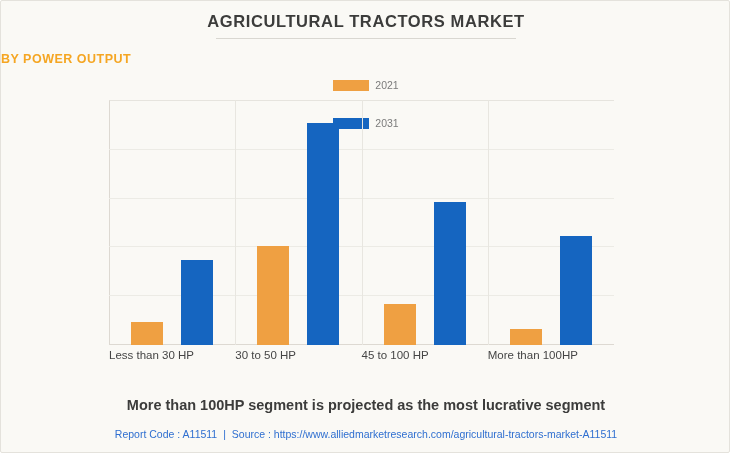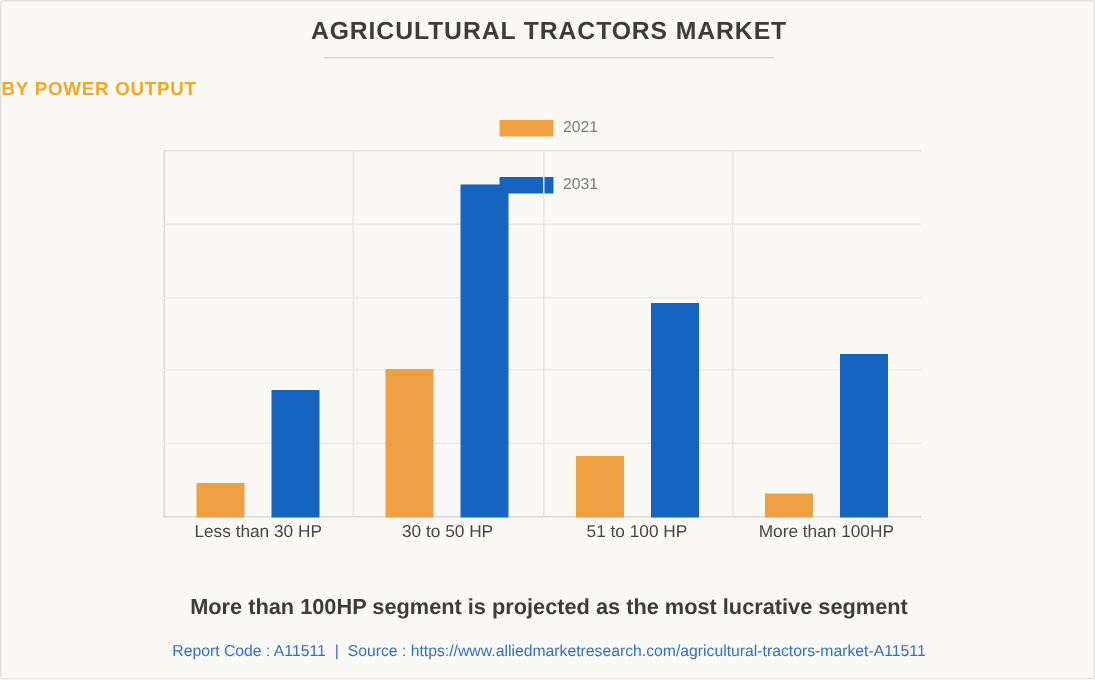--- a/index.html
+++ b/index.html
@@ -135,21 +135,21 @@
   
   .cat-labels {
     position: absolute;
     left: 108px;
     top: 348px;
     width: 505px;
     display: flex;
   }
   .cat-label {
     flex: 1 1 0;
-    text-align: center;
+    text-align: left;
     font-size: 11.5px;
     color: #454545;
   }
 
   
   .caption {
     position: absolute;
     top: 396px;
     left: 0;
     width: 730px;
@@ -219,21 +219,21 @@
       <div class="group">
         <span class="bar" style="height: 16.104px; background: rgb(239, 160, 66);"></span>
         <span class="bar" style="height: 109.068px; background: rgb(21, 101, 192);"></span>
       </div>
     </div>
   </div>
 
   <div class="cat-labels">
     <div class="cat-label">Less than 30 HP</div>
     <div class="cat-label">30 to 50 HP</div>
-    <div class="cat-label">51 to 100 HP</div>
+    <div class="cat-label">45 to 100 HP</div>
     <div class="cat-label">More than 100HP</div>
   </div>
 
   <div class="caption">More than 100HP segment is projected as the most lucrative segment</div>
 
   <div class="source-line">
     <span>Report Code : A11511</span>
     <span class="source-sep">|</span>
     <span>Source : https://www.alliedmarketresearch.com/agricultural-tractors-market-A11511</span>
   </div>

